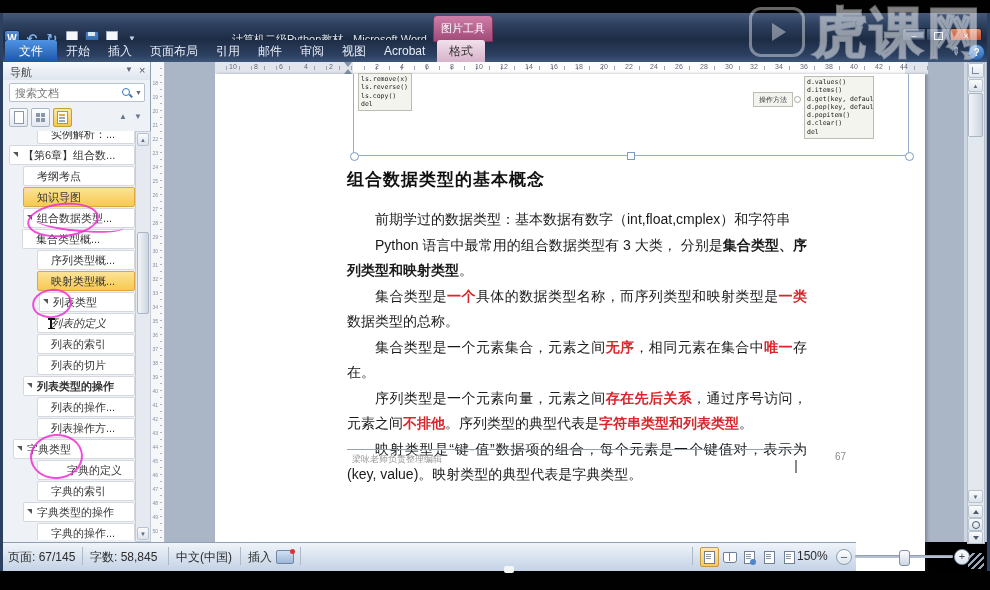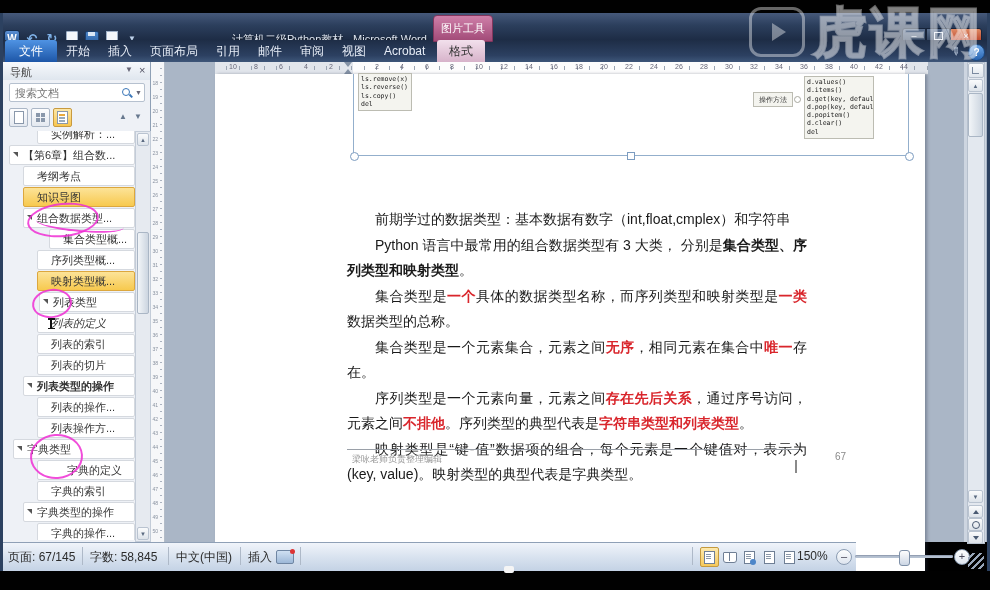--- a/index.html
+++ b/index.html
@@ -279,21 +279,21 @@
         <div class="nav-row" style="top: 35px; left: 18px;">
           <div>考纲考点</div>
         </div>
         <div class="nav-row hl" style="top: 56px; left: 18px;">
           <div>知识导图</div>
         </div>
         <div class="nav-row" style="top: 77px; left: 18px;">
           <div class="tri"></div>
           <div>组合数据类型...</div>
         </div>
-        <div class="nav-row" style="top: 98px; left: 44px;">
+        <div class="nav-row" style="top: 98px; left: 17px;">
           <div>集合类型概...</div>
         </div>
         <div class="nav-row" style="top: 119px; left: 32px;">
           <div>序列类型概...</div>
         </div>
         <div class="nav-row hl" style="top: 140px; left: 32px;">
           <div>映射类型概...</div>
         </div>
         <div class="nav-row" style="top: 161px; left: 34px;">
           <div class="tri"></div>
@@ -436,20 +436,21 @@
         <div>d.items()</div>
         <div>d.get(key, default)</div>
         <div>d.pop(key, default)</div>
         <div>d.popitem()</div>
         <div>d.clear()</div>
         <div>del</div>
       </div>
     <div class="map-label" style="left:538px;top:18px;width:38px;height:13px;">操作方法</div>
     <div class="map-dot" style="left:579px;top:22px;"></div>
 
+    <div class="doc-heading">组合数据类型的基本概念</div>
     <div class="doc-body" id="doc-body">
         <p><span class="s-n">前期学过的数据类型：基本数据有数字（int,float,cmplex）和字符串</span></p>
         <p><span class="s-n">Python 语言中最常用的组合数据类型有 3 大类， 分别是</span><span class="s-b">集合类型、序列类型和映射类型</span><span class="s-n">。</span></p>
         <p><span class="s-n">集合类型是</span><span class="s-r">一个</span><span class="s-n">具体的数据类型名称，而序列类型和映射类型是</span><span class="s-r">一类</span><span class="s-n">数据类型的总称。</span></p>
         <p><span class="s-n">集合类型是一个元素集合，元素之间</span><span class="s-r">无序</span><span class="s-n">，相同元素在集合中</span><span class="s-r">唯一</span><span class="s-n">存在。</span></p>
         <p><span class="s-n">序列类型是一个元素向量，元素之间</span><span class="s-r">存在先后关系</span><span class="s-n">，通过序号访问，元素之间</span><span class="s-r">不排他</span><span class="s-n">。序列类型的典型代表是</span><span class="s-r">字符串类型和列表类型</span><span class="s-n">。</span></p>
         <p><span class="s-n">映射类型是“键-值”数据项的组合，每个元素是一个键值对，表示为(key, value)。映射类型的典型代表是字典类型。</span></p>
       </div>
 
     <div class="footer-line"></div>

